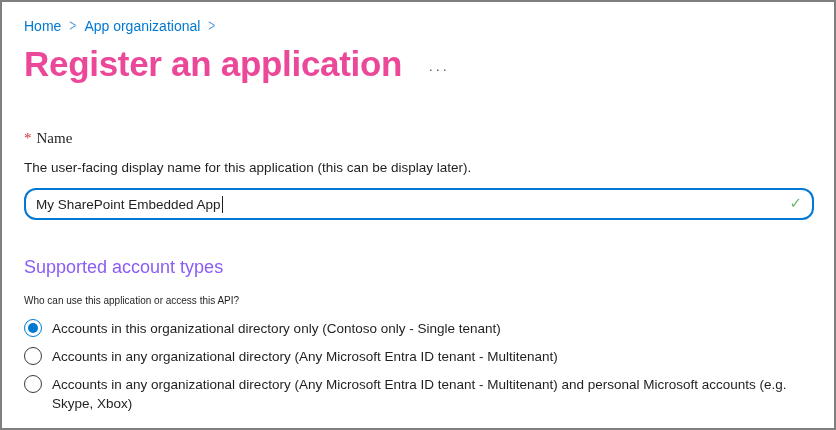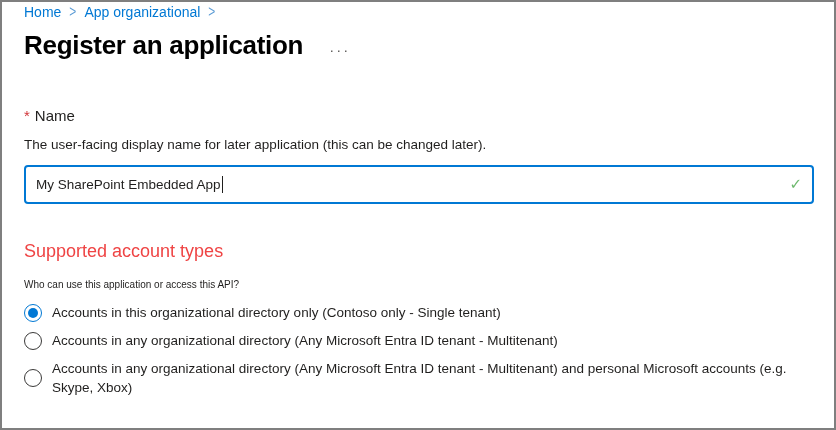--- a/index.html
+++ b/index.html
@@ -5,57 +5,57 @@
   * { margin:0; padding:0; box-sizing:border-box; }
   html,body { background:#fff; }
   body {
     font-family:"Liberation Sans","DejaVu Sans",sans-serif;
     color:#201f1e;
   }
   .page {
     width:836px; height:430px;
     border:2px solid #7f7f7f;
     background:#fff;
-    padding:0 22px 0 22px;
+    padding:14px 22px 0 22px;
     overflow:hidden;
   }
   
   .breadcrumb { font-size:14px; display:flex; align-items:center; gap:8px; margin-top:2px; }
   .crumb-link { color:#0078d4; text-decoration:none; cursor:pointer; }
   .crumb-sep { color:#5b9bd5; font-size:12px; transform:scaleY(1.3); display:inline-block; }
   
   .title-row { display:flex; align-items:center; margin-top:10px; }
-  .page-title { font-size:26px; font-weight:bold; color:#000000; letter-spacing:-0.3px; }
+  .page-title { font-size:35px; font-weight:bold; color:#ec4899; letter-spacing:-0.3px; }
   .more-btn { color:#605e5c; font-size:15px; margin-left:26px; letter-spacing:2px; cursor:pointer; line-height:1; padding-top:8px; }
   
-  .name-label-row { margin-top:46px; font-size:15px; }
+  .name-label-row { margin-top:46px; font-size:15px;font-family:Liberation Serif, serif; }
   .req { color:#d13438; margin-right:5px; }
   .field-desc { margin-top:13px; font-size:13.5px; color:#201f1e; }
   .input-wrap {
     margin-top:13px;
-    width:790px; height:39px;
+    width:790px; height:32px;
     border:2px solid #0078d4;
-    border-radius:4px;
+    border-radius:12px;
     display:flex; align-items:center;
     padding:0 10px;
     position:relative;
     background:#fff;
     cursor:text;
   }
   .input-text { font-size:13.5px; color:#201f1e; white-space:pre; }
   .caret { width:1px; height:17px; background:#201f1e; margin-left:1px; }
   .check-icon {
     position:absolute; right:10px; top:50%; transform:translateY(-54%);
     color:#6cb86c; font-size:15px; font-weight:bold;
   }
   
-  .section-heading { margin-top:37px; font-size:18px; font-weight:400; color:#ef4444; }
+  .section-heading { margin-top:37px; font-size:18px; font-weight:400; color:#8b5cf6; }
   .question { margin-top:17px; font-size:10px; }
   .radio-list { margin-top:13px; }
-  .radio-row { display:flex; align-items:center; margin-bottom:9px; cursor:pointer; }
+  .radio-row { display:flex; align-items:flex-start; margin-bottom:9px; cursor:pointer; }
   .radio-circle {
     flex:0 0 auto;
     width:18px; height:18px;
     border:1px solid #3b3a39;
     border-radius:50%;
     margin-right:10px;
     margin-top:0px;
     position:relative;
     background:#fff;
   }
@@ -83,21 +83,21 @@
 
   <div class="title-row">
     <h1 class="page-title">Register an application</h1>
     <span class="more-btn">···</span>
   </div>
 
   <div class="name-label-row">
     <span class="req">*</span><span>Name</span>
   </div>
 
-  <div class="field-desc">The user-facing display name for later application (this can be changed later).</div>
+  <div class="field-desc">The user-facing display name for this application (this can be display later).</div>
 
   <div class="input-wrap">
     <span class="input-text">My SharePoint Embedded App</span>
     <span class="caret"></span>
     <span class="check-icon">✓</span>
   </div>
 
   <h2 class="section-heading">Supported account types</h2>
 
   <div class="question">Who can use this application or access this API?</div>

